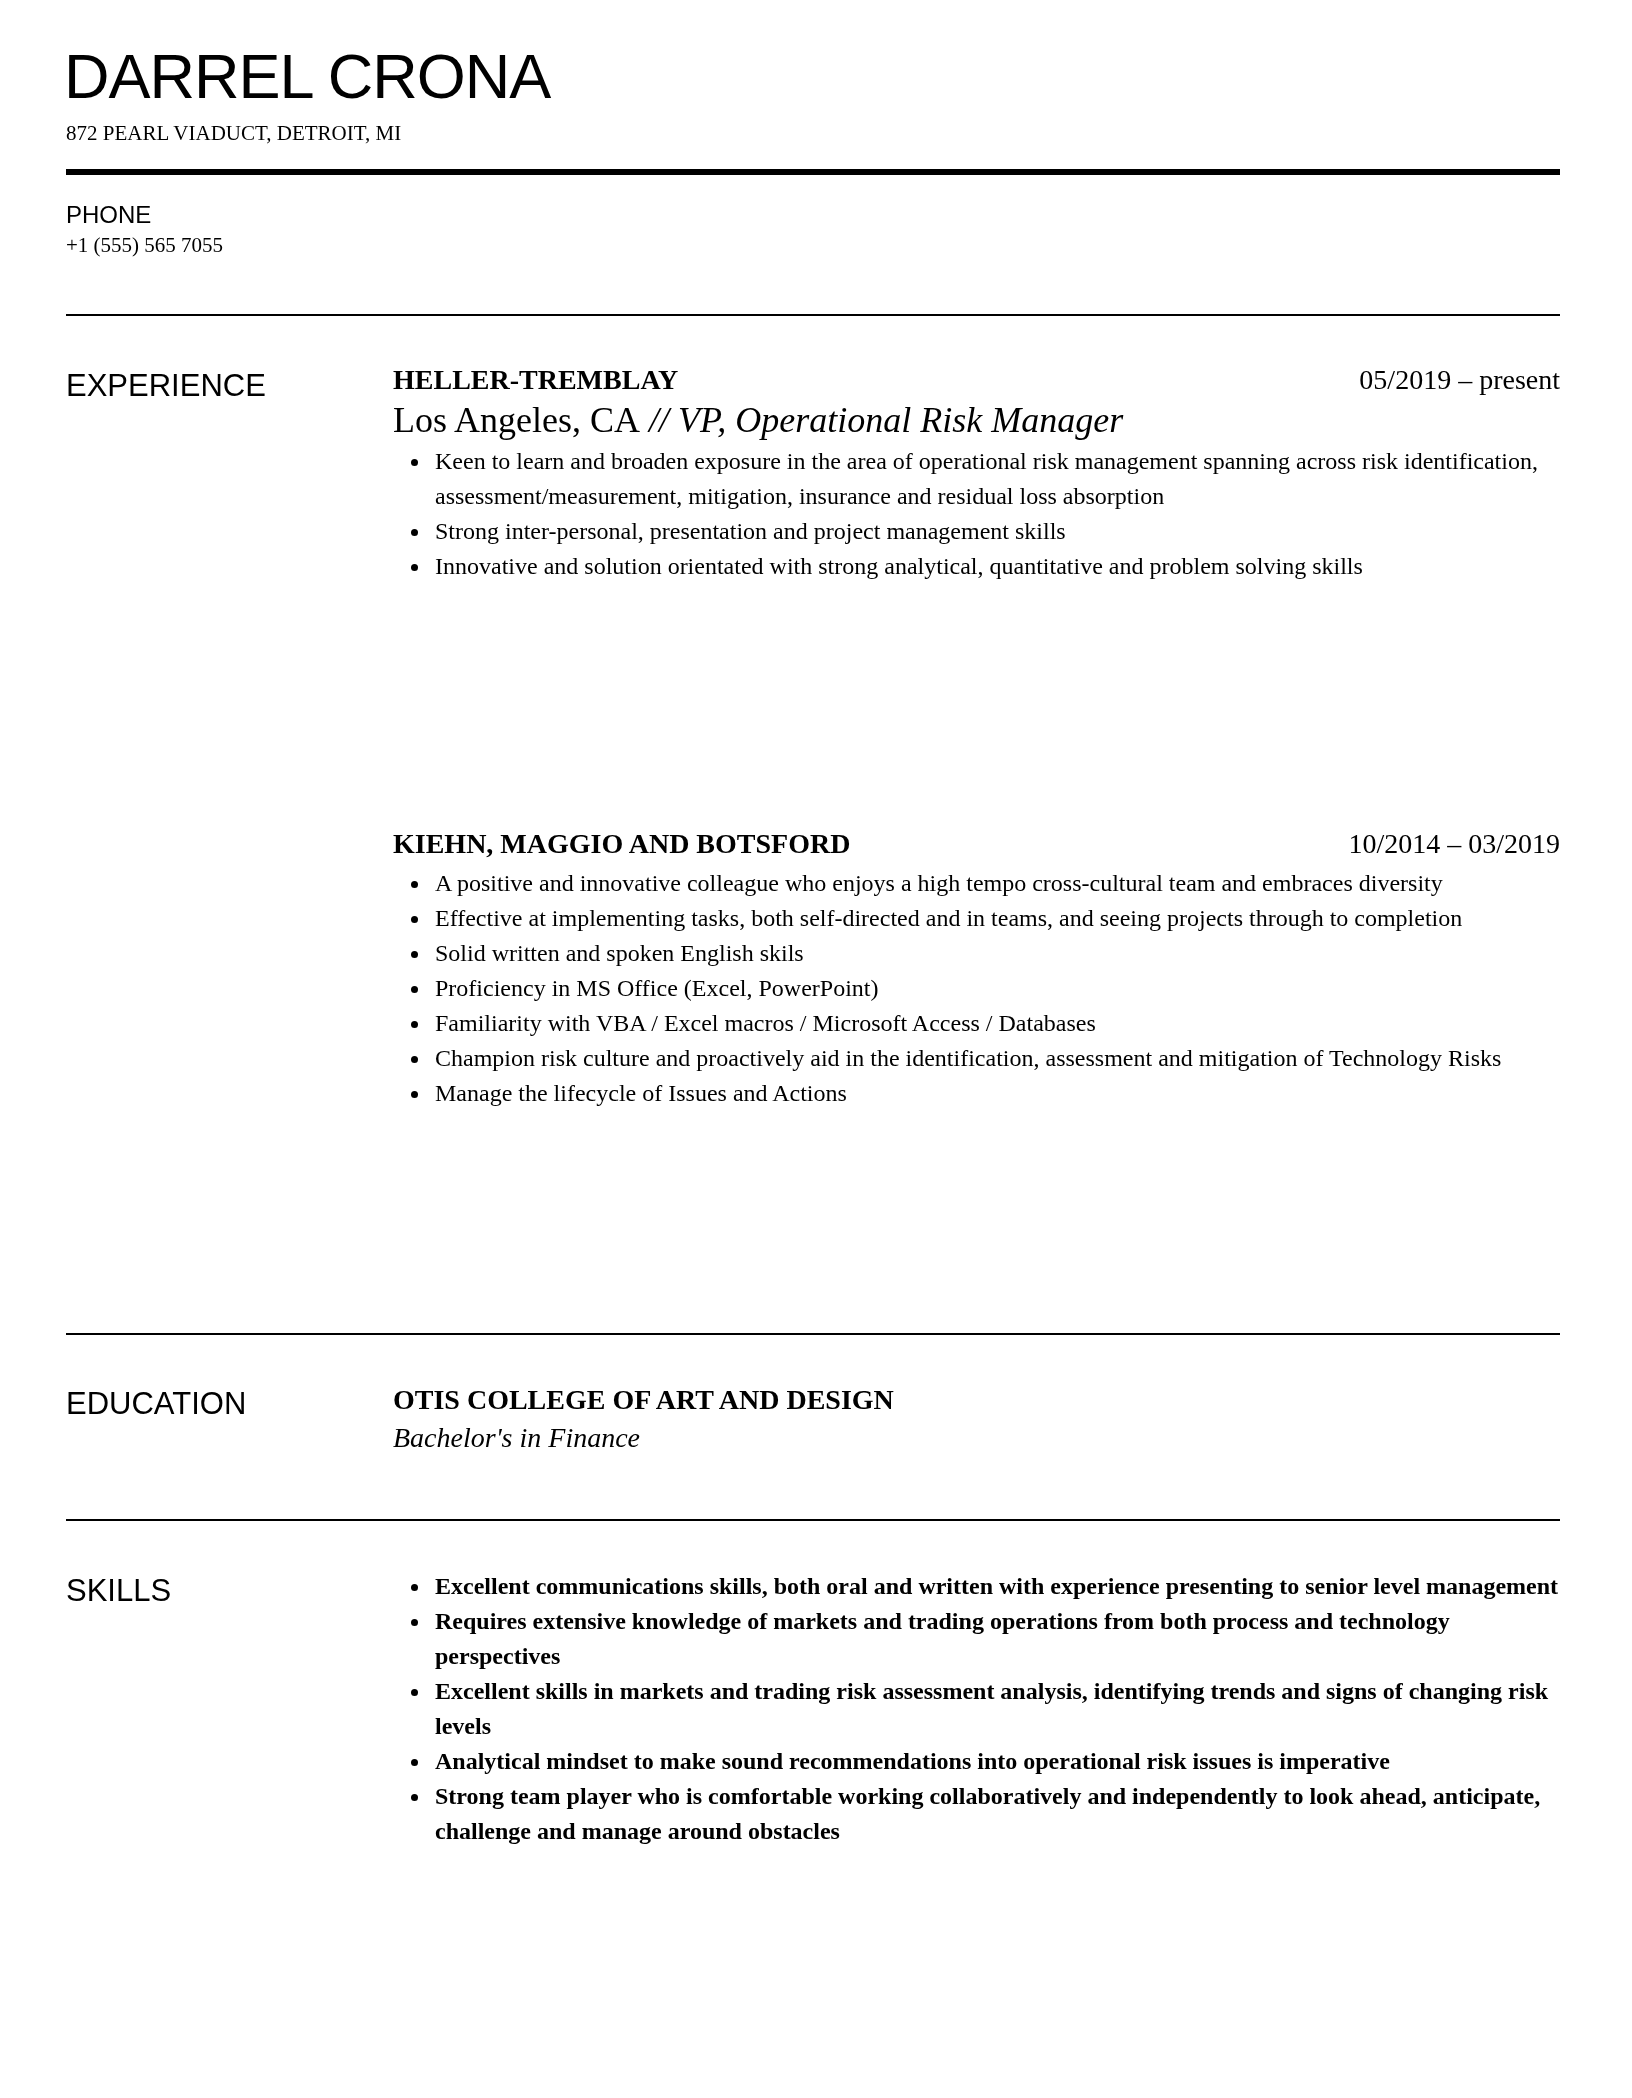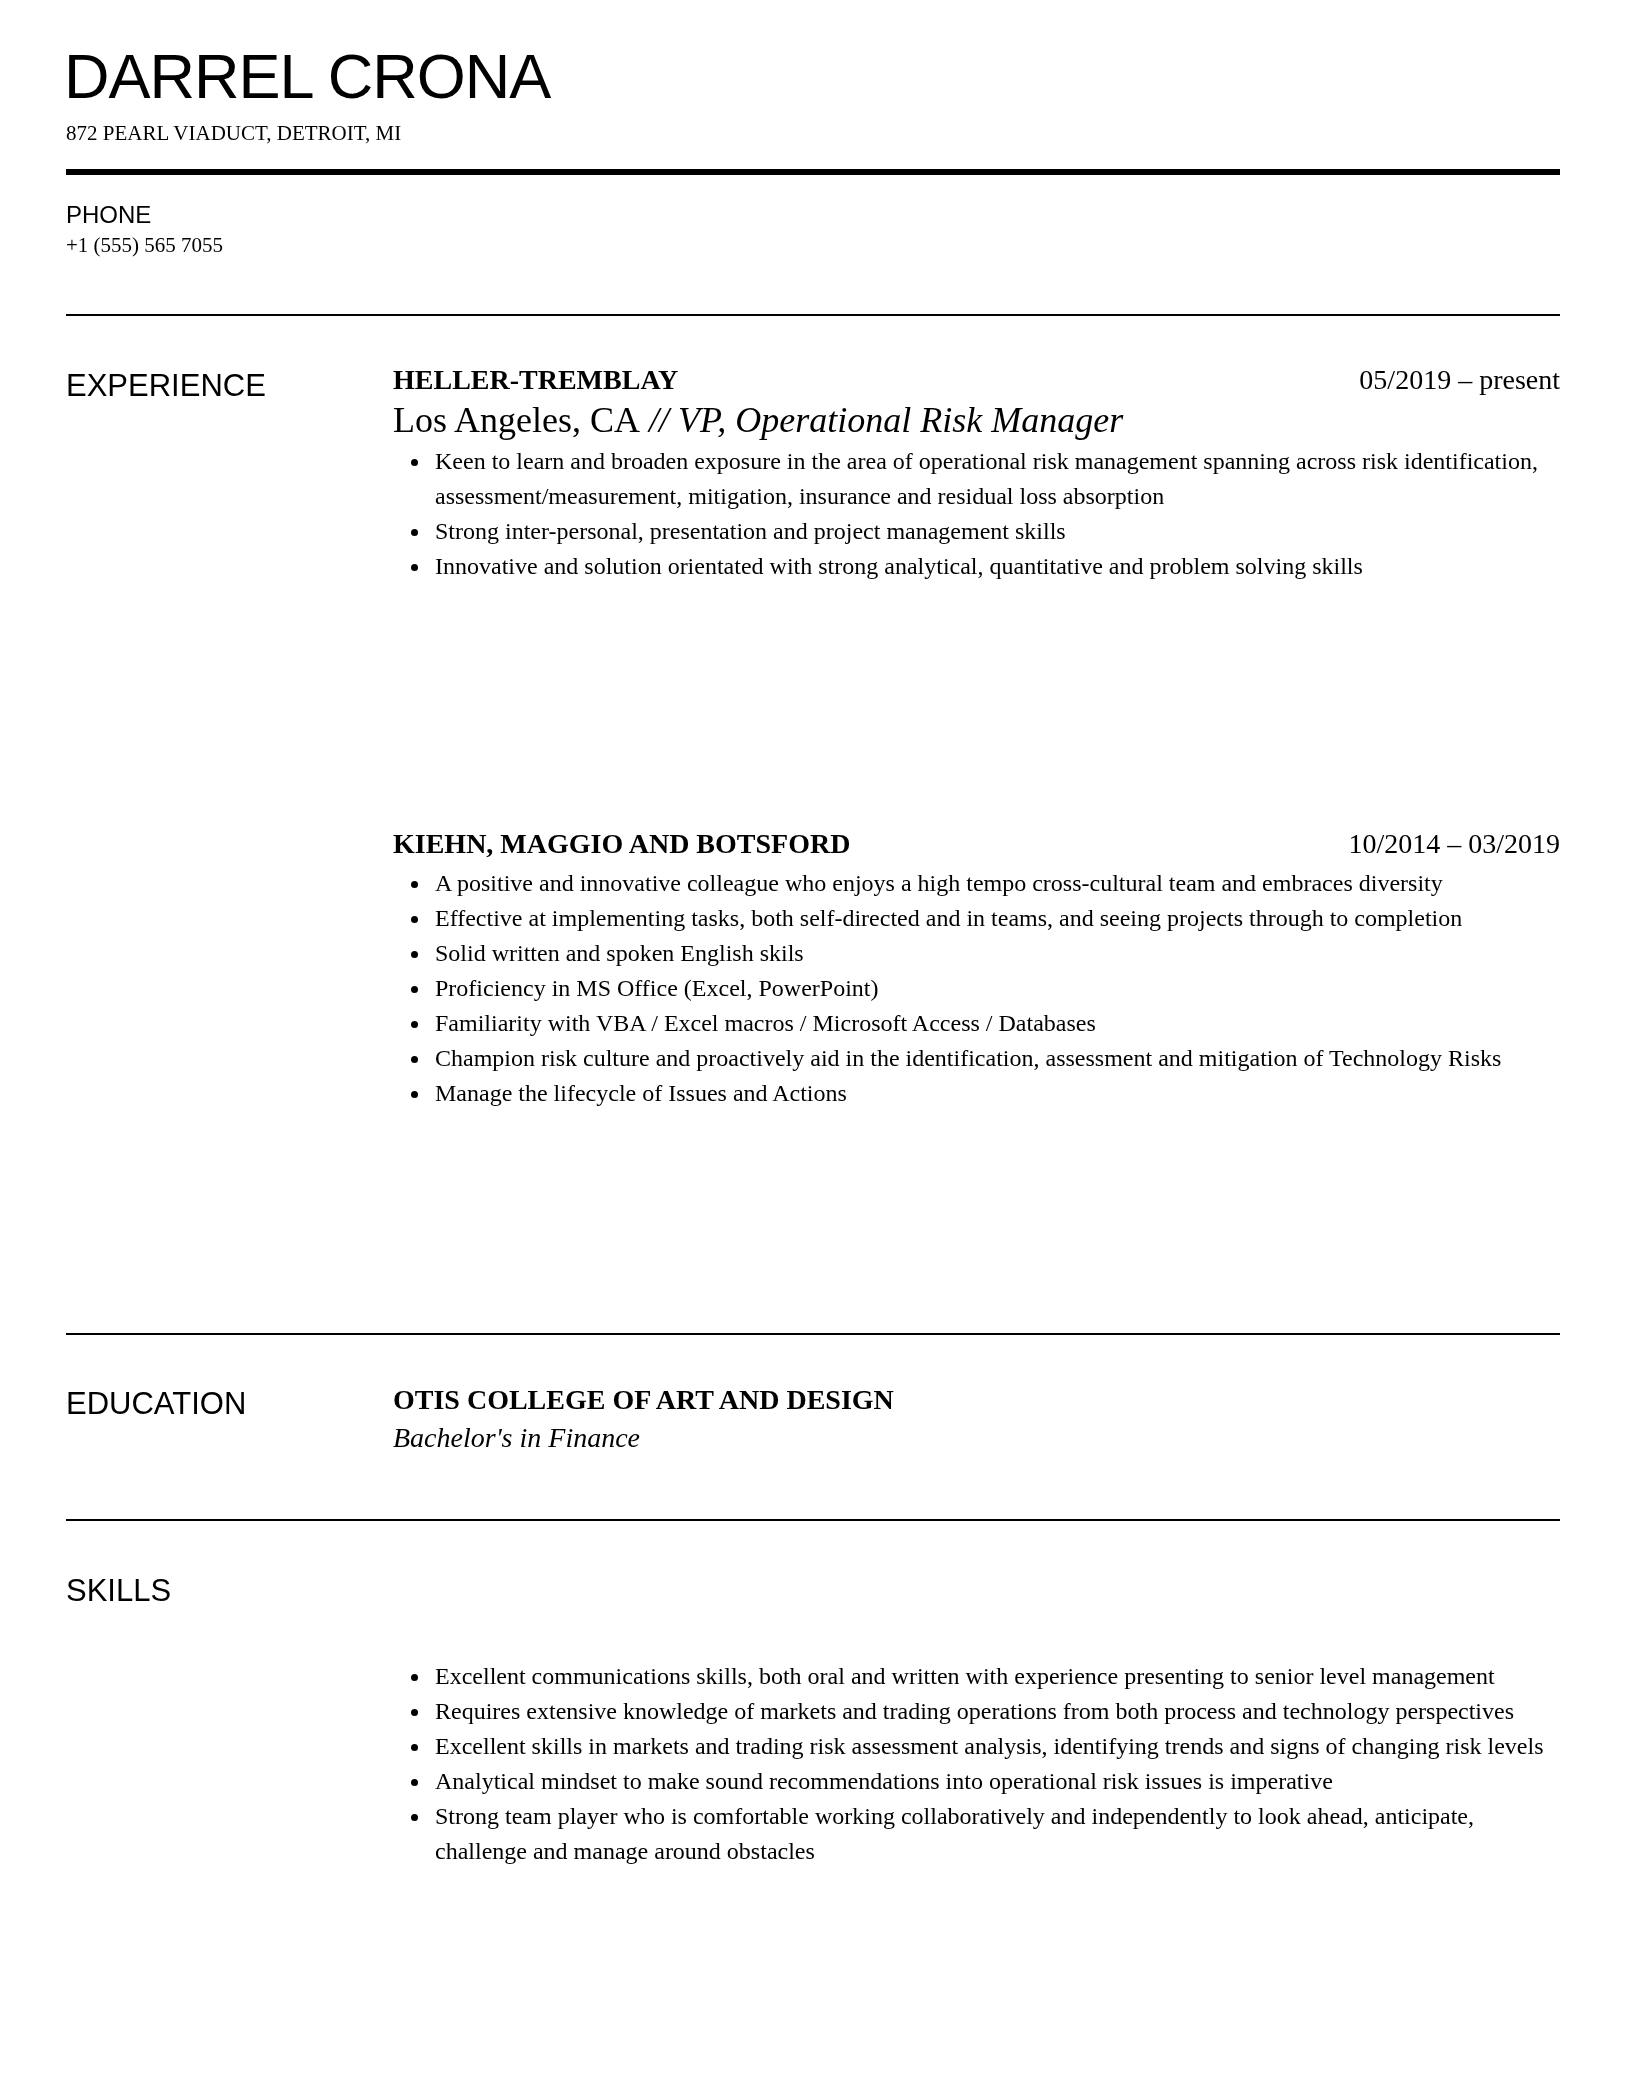--- a/index.html
+++ b/index.html
@@ -72,21 +72,21 @@
 
 <div class="section-label sans" style="top:1386px;">EDUCATION</div>
 <div class="col serif" style="top:1382px;">
   <div class="edu-school">OTIS COLLEGE OF ART AND DESIGN</div>
   <div class="edu-degree">Bachelor's in Finance</div>
 </div>
 
 <div class="rule" style="top:1519px;"></div>
 
 <div class="section-label sans" style="top:1573px;">SKILLS</div>
-<div class="col serif" style="top:1659px;">
+<div class="col serif" style="top:1569px;font-weight:bold;">
   <ul class="bullets" style="margin-top:0;">
     <li>Excellent communications skills, both oral and written with experience presenting to senior level management</li>
     <li>Requires extensive knowledge of markets and trading operations from both process and technology perspectives</li>
     <li>Excellent skills in markets and trading risk assessment analysis, identifying trends and signs of changing risk levels</li>
     <li>Analytical mindset to make sound recommendations into operational risk issues is imperative</li>
     <li>Strong team player who is comfortable working collaboratively and independently to look ahead, anticipate, challenge and manage around obstacles</li>
   </ul>
 </div>
 
 </body></html>

